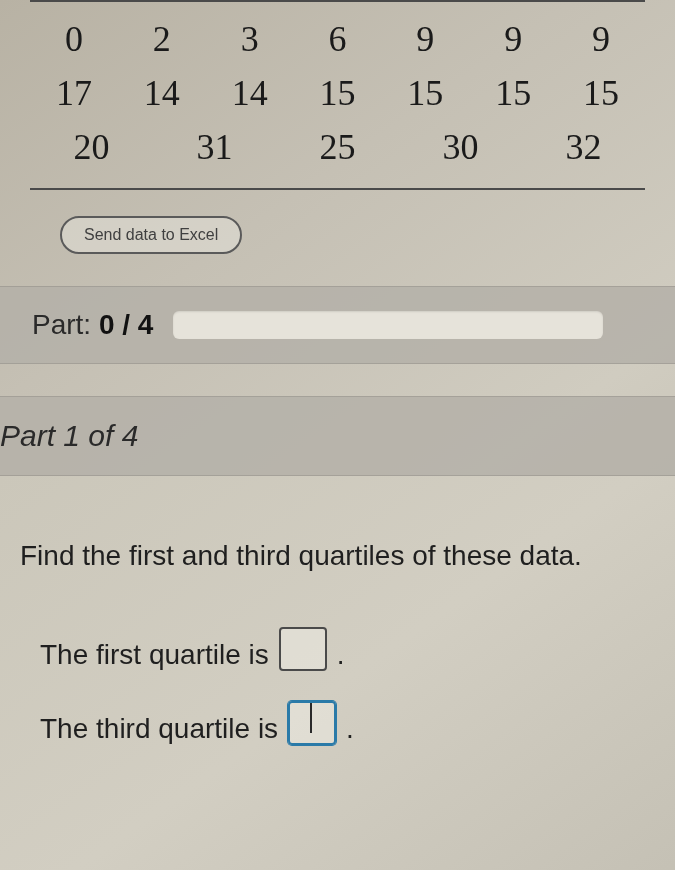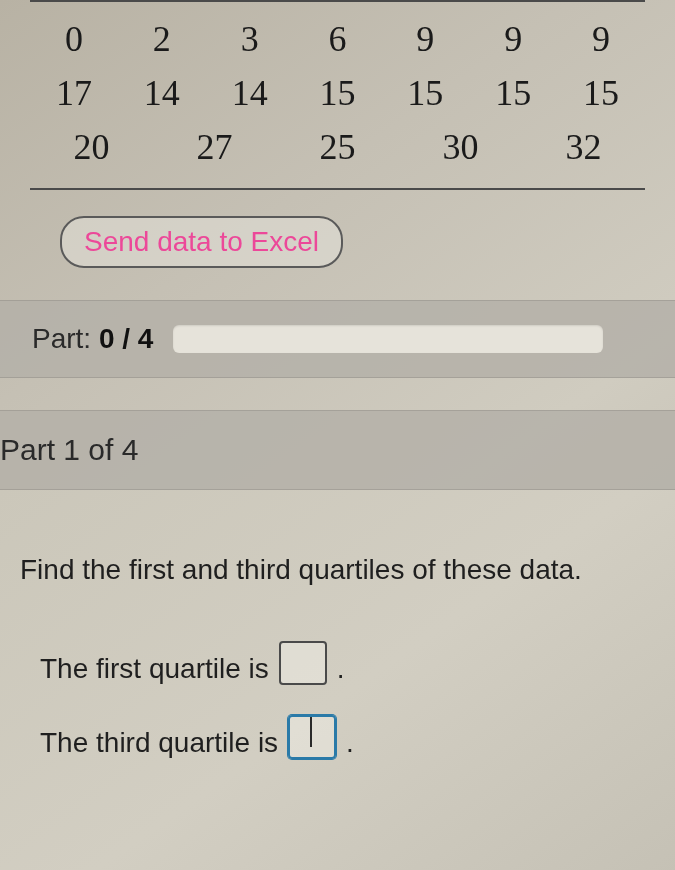--- a/index.html
+++ b/index.html
@@ -34,22 +34,22 @@
   }
 
   .export-row {
     padding: 26px 0 0 30px;
   }
   .export-btn {
     display: inline-block;
     border: 2px solid #5a5a5a;
     border-radius: 24px;
     background: rgba(230,228,220,0.5);
-    color: #ec4899;
-    font-size: 28px;
+    color: #404040;
+    font-size: 16px;
     padding: 8px 22px;
     cursor: pointer;
   }
 
   .divider-band {
     margin-top: 32px;
     background: rgba(180,176,168,0.85);
     border-top: 1px solid rgba(0,0,0,0.1);
     border-bottom: 1px solid rgba(0,0,0,0.1);
   }
@@ -70,20 +70,21 @@
     flex: 1;
     height: 28px;
     background: #e6e3da;
     border-radius: 6px;
     box-shadow: inset 0 1px 2px rgba(0,0,0,0.1);
     max-width: 430px;
   }
 
   .part-heading-band {
     padding: 22px 0 22px 0;
+    font-style: italic;
   }
   .part-heading {
     font-size: 30px;
     color: #2a2a2a;
   }
 
   .question-area {
     padding: 60px 20px 0 20px;
     background: linear-gradient(145deg, #cbc7ba 0%, #d2cec2 50%, #c4c0b4 100%);
     height: 420px;
@@ -142,21 +143,21 @@
       <div class="data-cell">17</div>
       <div class="data-cell">14</div>
       <div class="data-cell">14</div>
       <div class="data-cell">15</div>
       <div class="data-cell">15</div>
       <div class="data-cell">15</div>
       <div class="data-cell">15</div>
     </div>
     <div class="data-row">
       <div class="data-cell">20</div>
-      <div class="data-cell">27</div>
+      <div class="data-cell">31</div>
       <div class="data-cell">25</div>
       <div class="data-cell">30</div>
       <div class="data-cell">32</div>
     </div>
   </div>
 
   <div class="export-row">
     <button class="export-btn">Send data to Excel</button>
   </div>
 </div>

